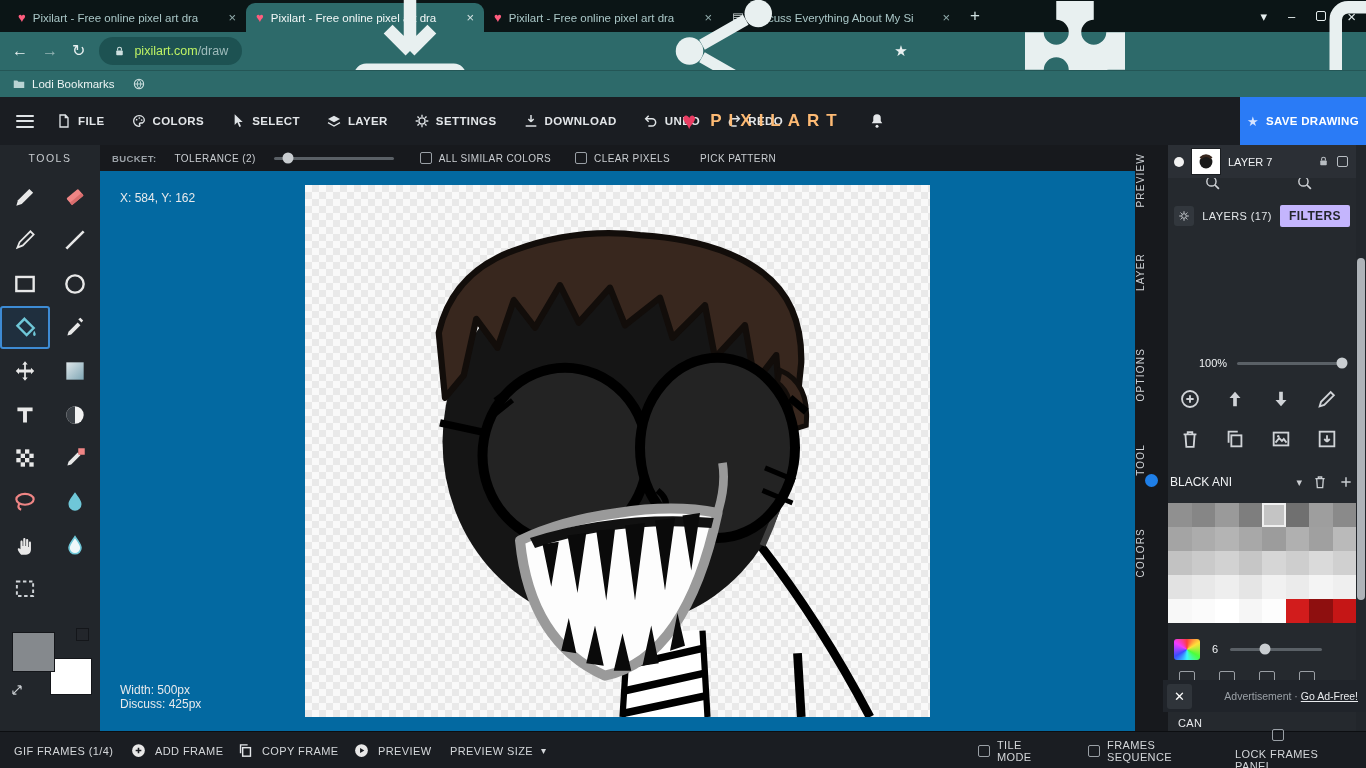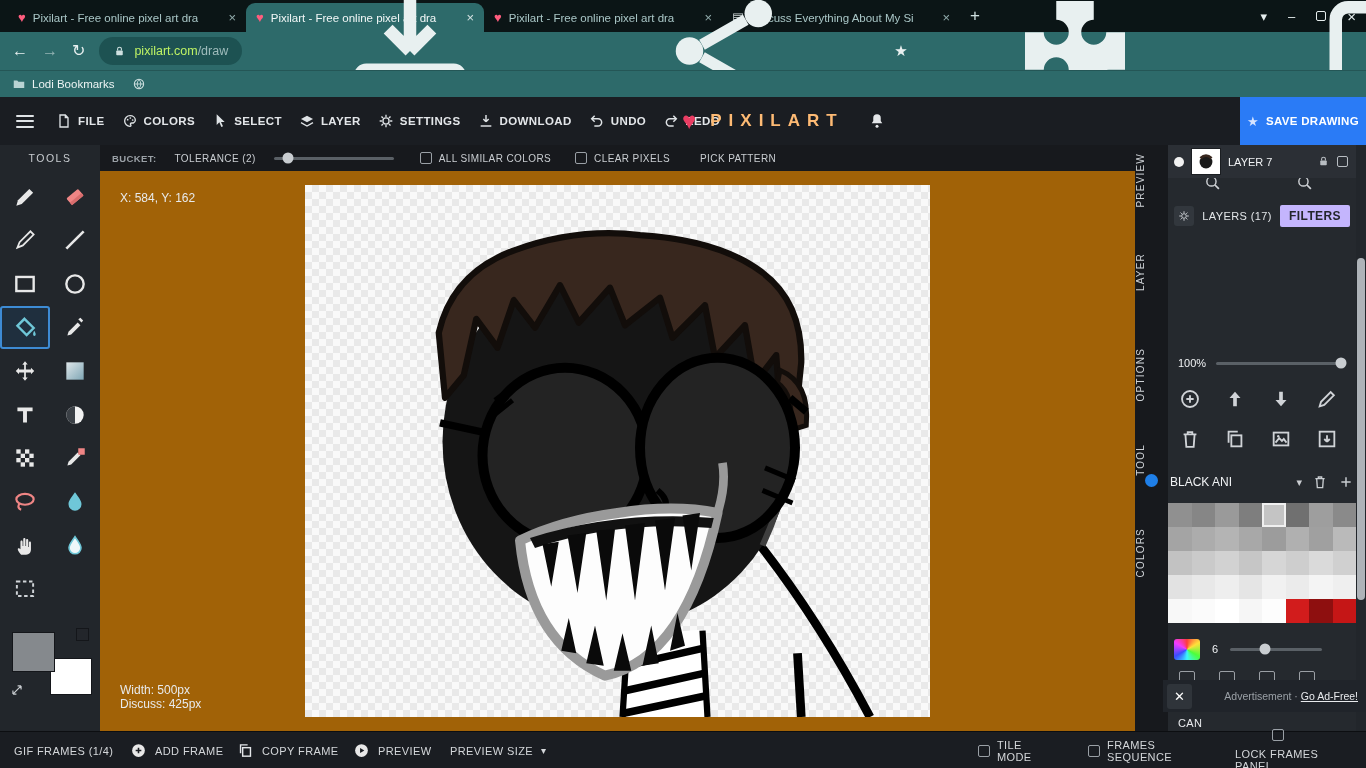--- a/index.html
+++ b/index.html
@@ -33,21 +33,21 @@
   .bookmarks-bar{position:absolute;left:0;top:70px;width:1366px;height:27px;background:#2d6a6a;
     border-top:1px solid rgba(0,0,0,.18);display:flex;align-items:center;padding:0 12px;gap:18px;
     color:#ecf3f3;font-size:11.5px;}
   .bm-item{display:flex;align-items:center;gap:6px;}
 
   
   .app-header{position:absolute;left:0;top:97px;width:1366px;height:48px;background:#1a1d22;
     display:flex;align-items:center;color:#e3e6e9;}
   .hamburger{width:18px;margin-left:16px;display:flex;flex-direction:column;gap:3.5px;}
   .hamburger i{display:block;height:2px;background:#dfe3e6;border-radius:1px;}
-  .menu-row{display:flex;align-items:center;gap:17px;margin-left:22px;}
+  .menu-row{display:flex;align-items:center;gap:26px;margin-left:22px;}
   .menu-item{display:flex;align-items:center;gap:6px;font-size:11.5px;font-weight:700;letter-spacing:.4px;color:#e3e6e9;}
   .menu-item .ic{width:16px;height:16px;color:#dfe3e6;}
   .brand{position:absolute;left:682px;top:0;height:48px;display:flex;align-items:center;gap:14px;}
   .brand .heart{font-size:24px;color:#e93d63;line-height:1;}
   .brand .word{font-size:17px;font-weight:700;letter-spacing:7px;color:#fdba74;}
   .brand .bell{width:18px;height:18px;color:#e3e6e9;margin-left:10px;}
   .save-btn{position:absolute;right:0;top:0;width:126px;height:48px;background:#2a7bf6;display:flex;
     align-items:center;justify-content:center;gap:7px;color:#fff;font-size:11.5px;font-weight:700;letter-spacing:.3px;}
   .save-btn .star{color:#d6e4ff;font-size:13px;}
 
@@ -64,21 +64,21 @@
   .tools-panel{position:absolute;left:0;top:145px;width:100px;height:586px;background:#22262b;overflow:hidden;}
   .tools-title{text-align:center;margin-top:7px;font-size:10.5px;letter-spacing:1.5px;color:#c9cdd1;}
   .tool-grid{display:grid;grid-template-columns:50px 50px;margin-top:11px;justify-content:center;}
   .tool-cell{height:43.6px;display:flex;align-items:center;justify-content:center;}
   .tool-cell .ic{width:26px;height:26px;}
   .tool-cell.selected{background:#1f2f3e;box-shadow:inset 0 0 0 2px #3d8bd4;border-radius:3px;}
   .color-widget{position:absolute;left:0;top:480px;width:100px;height:90px;}
   .swatch{position:absolute;border:1px solid #14161a;}
 
   
-  .canvas-area{position:absolute;left:100px;top:171px;width:1211px;height:560px;background:#a16207;}
+  .canvas-area{position:absolute;left:100px;top:171px;width:1211px;height:560px;background:#0369a1;}
   .coords{position:absolute;left:20px;top:20px;color:#e8eaec;font-size:12px;}
   .size-lbl{position:absolute;left:20px;top:512px;color:#e8eaec;font-size:12px;line-height:14px;}
   .canvas{position:absolute;left:205px;top:14px;width:625px;height:532px;
     background-image:linear-gradient(45deg,#e9e9e9 25%,transparent 25%,transparent 75%,#e9e9e9 75%),
       linear-gradient(45deg,#e9e9e9 25%,#f9f9f9 25%,#f9f9f9 75%,#e9e9e9 75%);
     background-size:14px 14px;background-position:0 0,7px 7px;}
   .canvas svg{position:absolute;inset:0;width:100%;height:100%;}
 
   
   .sidebar{position:absolute;left:1135px;top:145px;width:231px;height:586px;background:#25292e;overflow:hidden;}
@@ -749,21 +749,21 @@
           </span>
           <span class="layer-name">LAYER 7</span>
           <svg class="mini-ic">
             <use href="#i-lock"></use>
           </svg>
           <span class="sq-ic"></span>
         </div>
       </div>
 
     <div class="sp-row" style="top:207px;height:22px;padding:0 10px;gap:10px;">
-      <span style="color:#f0f2f4;font-size:11px;">100%</span>
+      <span style="color:#f0f2f4;font-size:11px;margin-left:21px;">100%</span>
       <div class="slider" style="flex:1;">
           <span class="knob" style="left:96%;"></span>
         </div>
     </div>
 
     <svg class="act-ic" style="left:11px;top:243px;">
         <use href="#i-plus-circle"></use>
       </svg>
     <svg class="act-ic" style="left:56px;top:243px;">
         <use href="#i-arrow-up"></use>

